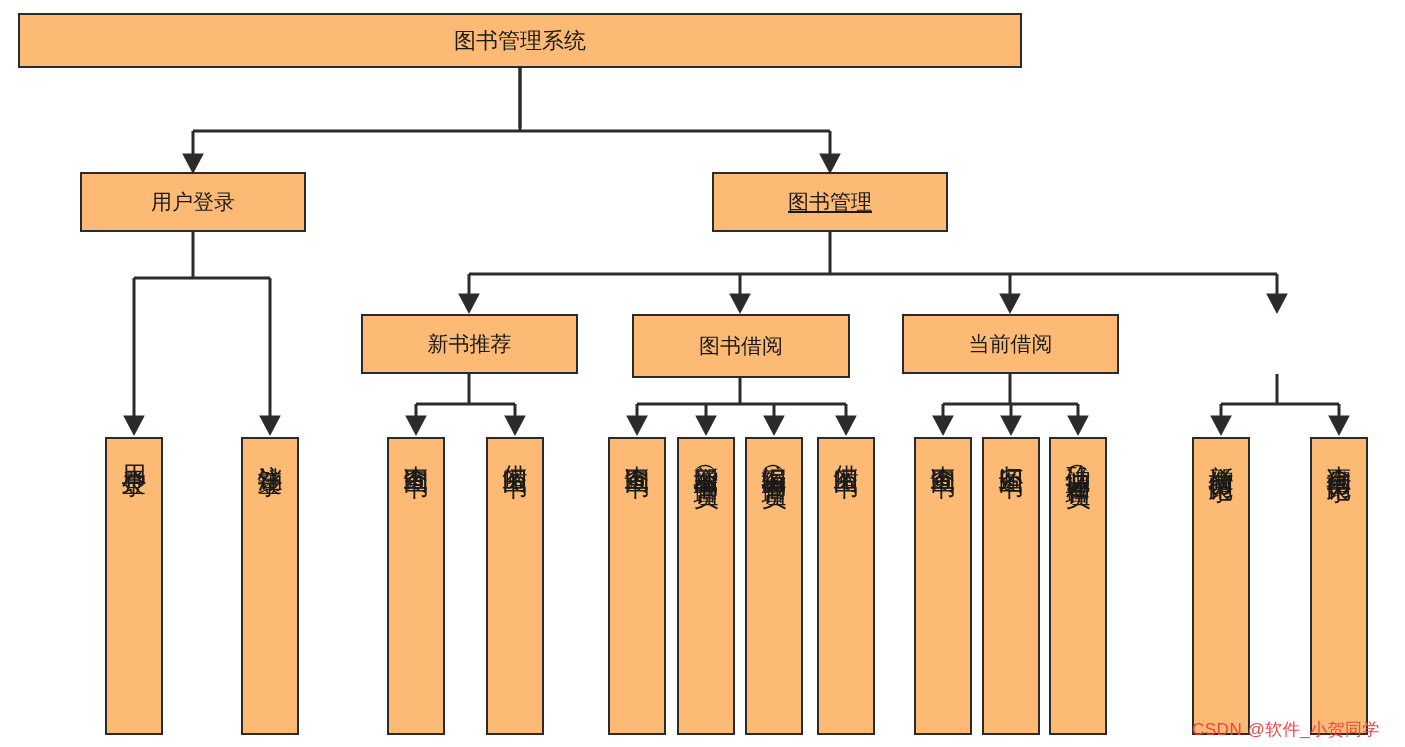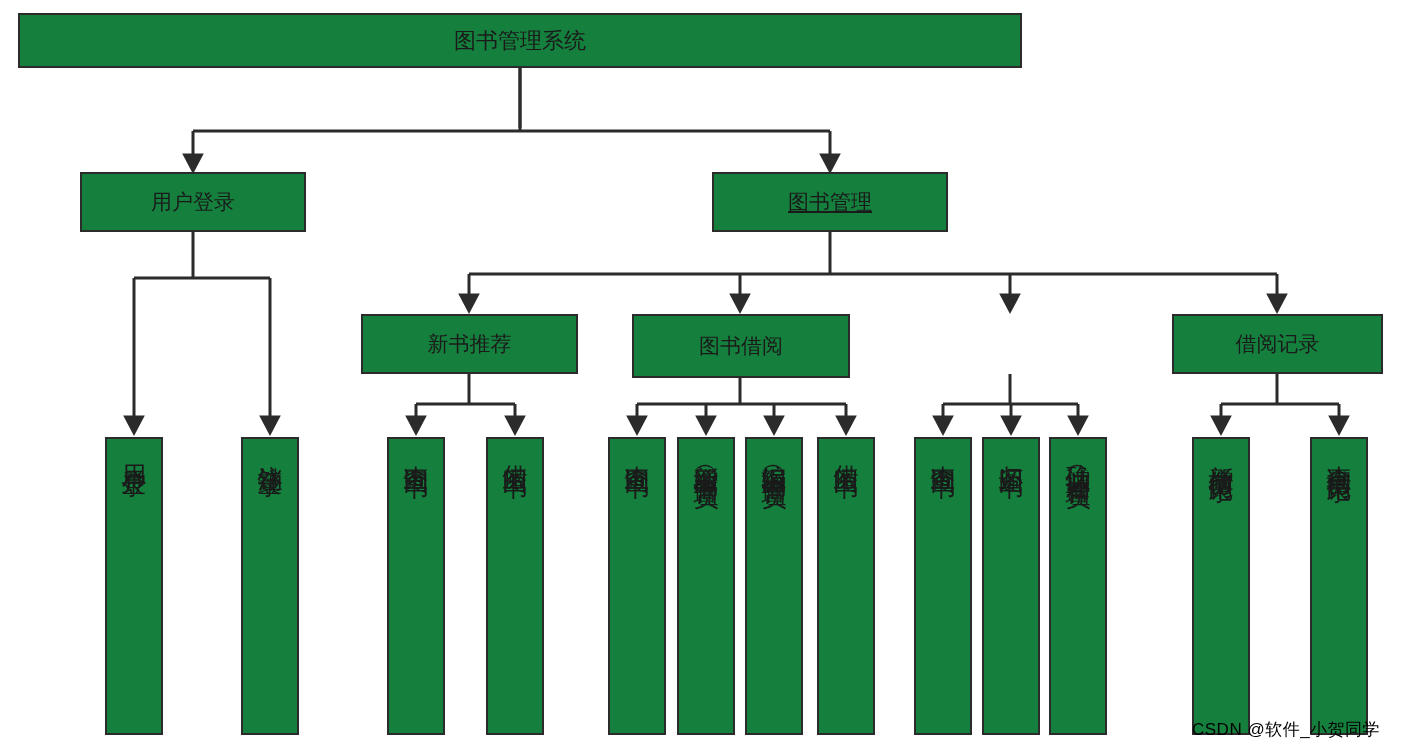--- a/index.html
+++ b/index.html
@@ -22,21 +22,21 @@
     position: absolute;
     left: 0;
     top: 0;
     width: 1405px;
     height: 747px;
     pointer-events: none;
   }
   .node {
     position: absolute;
     box-sizing: border-box;
-    background: #15803d;
+    background: #fdba74;
     border: 2px solid #2b2b2b;
     display: flex;
     align-items: center;
     justify-content: center;
     color: #1a1a1a;
     z-index: 2;
   }
   .node .label {
     display: block;
     text-align: center;
@@ -57,21 +57,21 @@
     writing-mode: vertical-rl;
     text-orientation: upright;
     font-size: 25px;
     letter-spacing: 3px;
     line-height: 1;
     white-space: nowrap;
   }
   .watermark {
     position: absolute;
     font-size: 17px;
-    color: #000000;
+    color: #ef4444;
     letter-spacing: 0.5px;
     white-space: nowrap;
     z-index: 5;
   }
 </style>
 </head>
 <body>
 
 <div id="canvas">
 
@@ -147,22 +147,22 @@
   <div class="node h" style="left:712px; top:172px; width:236px; height:60px;text-decoration:underline;">
     <span class="label">图书管理</span>
   </div>
 
   <div class="node h" style="left:361px; top:314px; width:217px; height:60px;align-items:center;">
     <span class="label">新书推荐</span>
   </div>
   <div class="node h" style="left:632px; top:314px; width:218px; height:64px;">
     <span class="label">图书借阅</span>
   </div>
-  <div class="node h" style="left:1172px; top:314px; width:211px; height:60px;">
-    <span class="label">借阅记录</span>
+  <div class="node h" style="left:902px; top:314px; width:217px; height:60px;">
+    <span class="label">当前借阅</span>
   </div>
 
   <div class="node v" style="left:105px; top:437px; width:58px; height:298px;">
     <span class="label">用户登录</span>
   </div>
   <div class="node v" style="left:241px; top:437px; width:58px; height:298px;">
     <span class="label">注销登录</span>
   </div>
 
   <div class="node v" style="left:387px; top:437px; width:58px; height:298px;">

